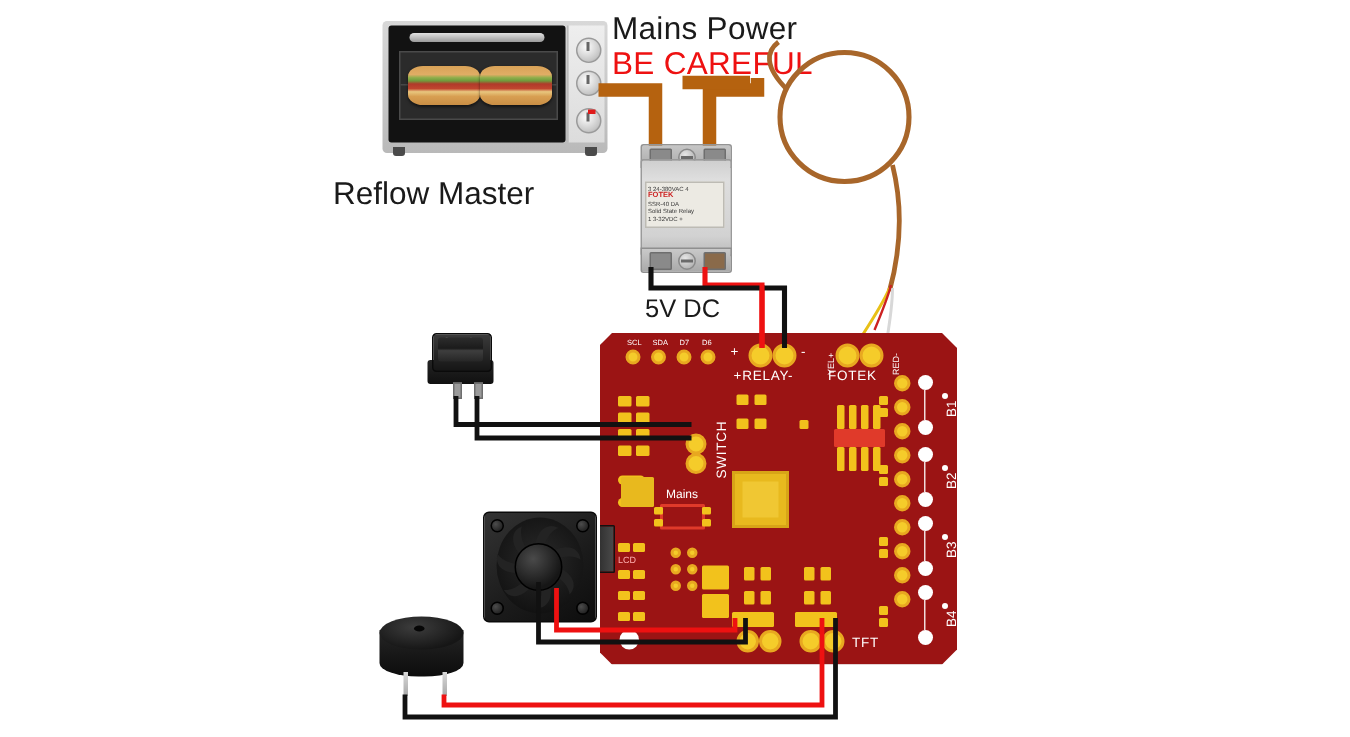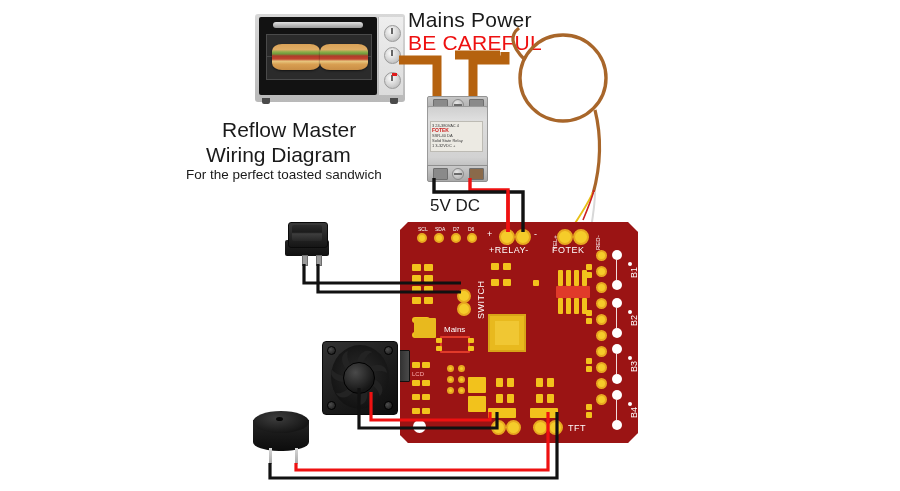--- a/index.html
+++ b/index.html
@@ -363,22 +363,20 @@
   .wires { left: 0; top: 0; pointer-events: none; }
 </style>
 </head>
 <body>
 
 <div id="canvas">
 
   <div class="abs mains-title">Mains Power</div>
   <div class="abs mains-warn">BE CAREFUL</div>
   <div class="abs diag-title-1">Reflow Master</div>
-  <div class="abs diag-title-2">Wiring Diagram</div>
-  <div class="abs diag-sub">For the perfect toasted sandwich</div>
   <div class="abs dc-label">5V DC</div>
 
   <div class="abs oven-body"></div>
   <div class="abs oven-foot" style="left:262px;"></div>
   <div class="abs oven-foot" style="left:390px;"></div>
   <div class="abs oven-door"></div>
   <div class="abs oven-handle"></div>
   <div class="abs oven-window">
     <div class="rack-line" style="top:21px;"></div>
     <div class="sandwich s1"></div>

